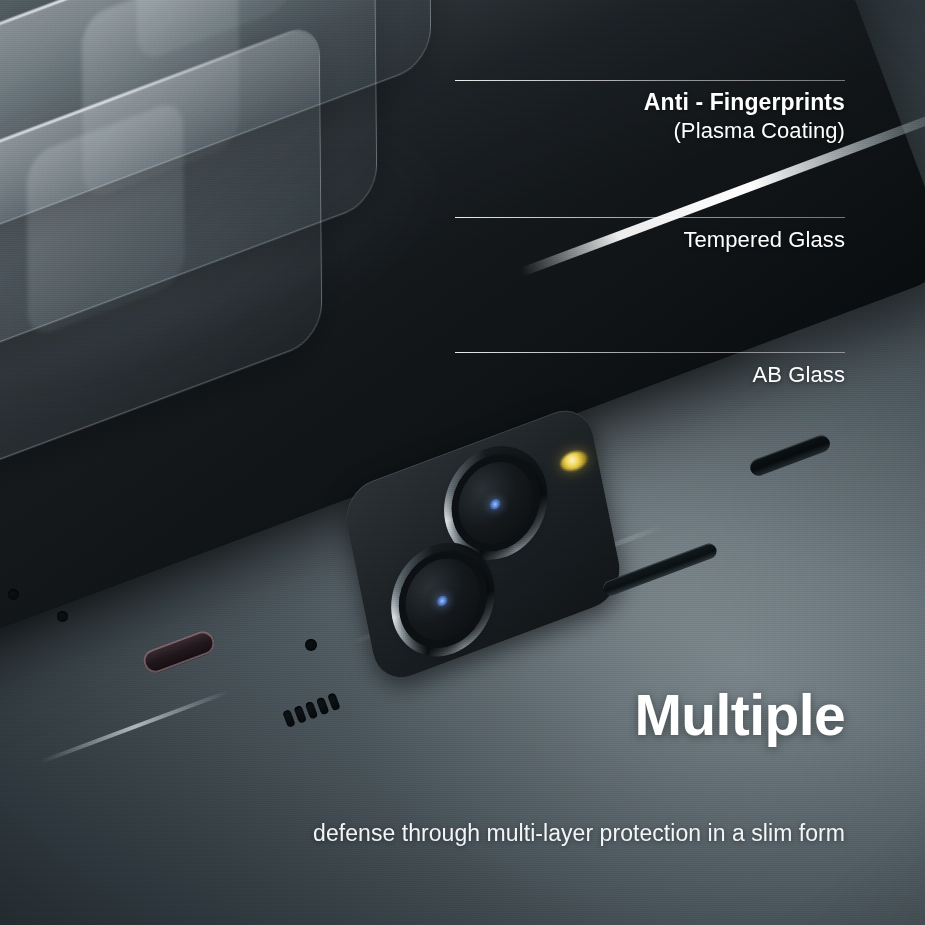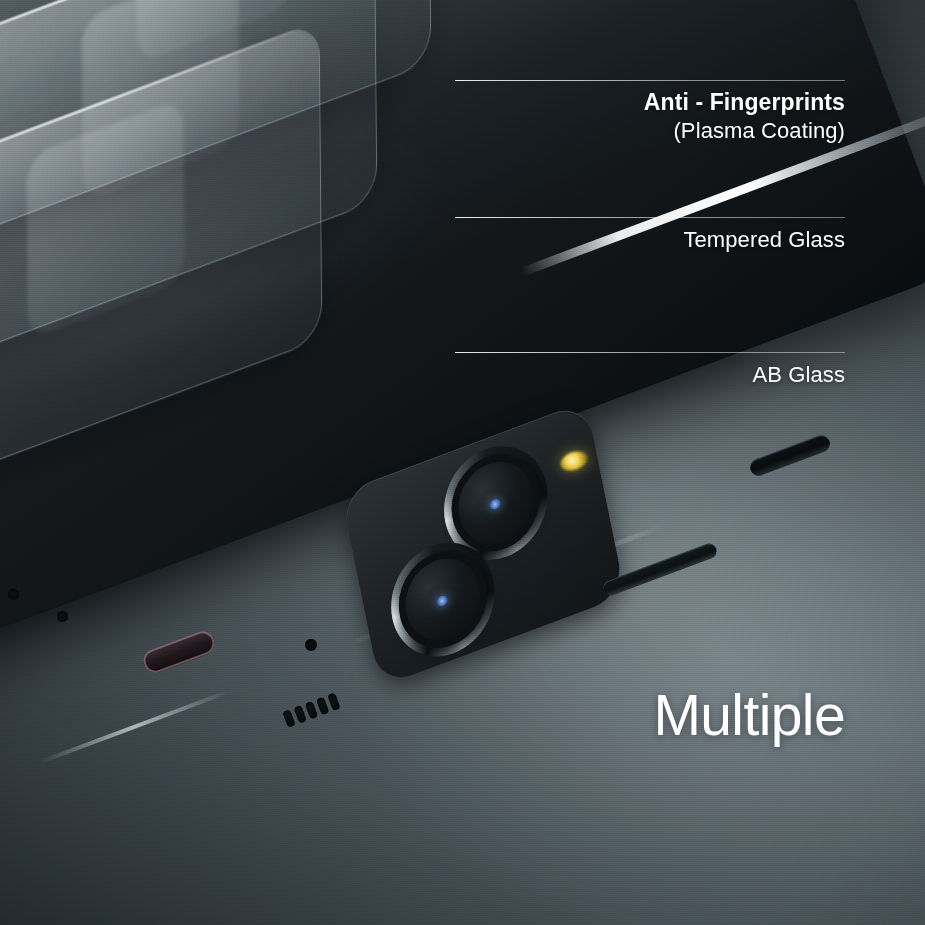--- a/index.html
+++ b/index.html
@@ -258,21 +258,21 @@
   .callout .l2{font-size:22px;font-weight:400;letter-spacing:.1px;}
   .callout .single{font-size:22px;font-weight:400;letter-spacing:.1px;}
   .co-1{top:88px;}
   .co-2{top:226px;}
   .co-3{top:361px;}
 
   
   .headline{
     position:absolute;right:80px;top:686px;
     text-align:right;color:#fff;
-    font-size:57px;font-weight:400;line-height:1.04;
+    font-size:57px;font-weight:700;line-height:1.04;
     letter-spacing:-.6px;
     text-shadow:0 2px 10px rgba(0,0,0,.40);
   }
   .subcopy{
     position:absolute;right:80px;top:818px;
     text-align:right;color:#f2f5f7;
     font-size:23px;font-weight:400;line-height:1.38;
     letter-spacing:.05px;
     text-shadow:0 1px 5px rgba(0,0,0,.42);
     white-space:nowrap;
@@ -372,15 +372,16 @@
 
   <div class="callout co-3">
     <div class="single">AB Glass</div>
   </div>
 
   <div class="headline">
     <div>Multiple</div>
   </div>
 
   <div class="subcopy">
+    <div>defense through multi-layer protection in a slim form</div>
   </div>
 
 </div>
 
 </body></html>

